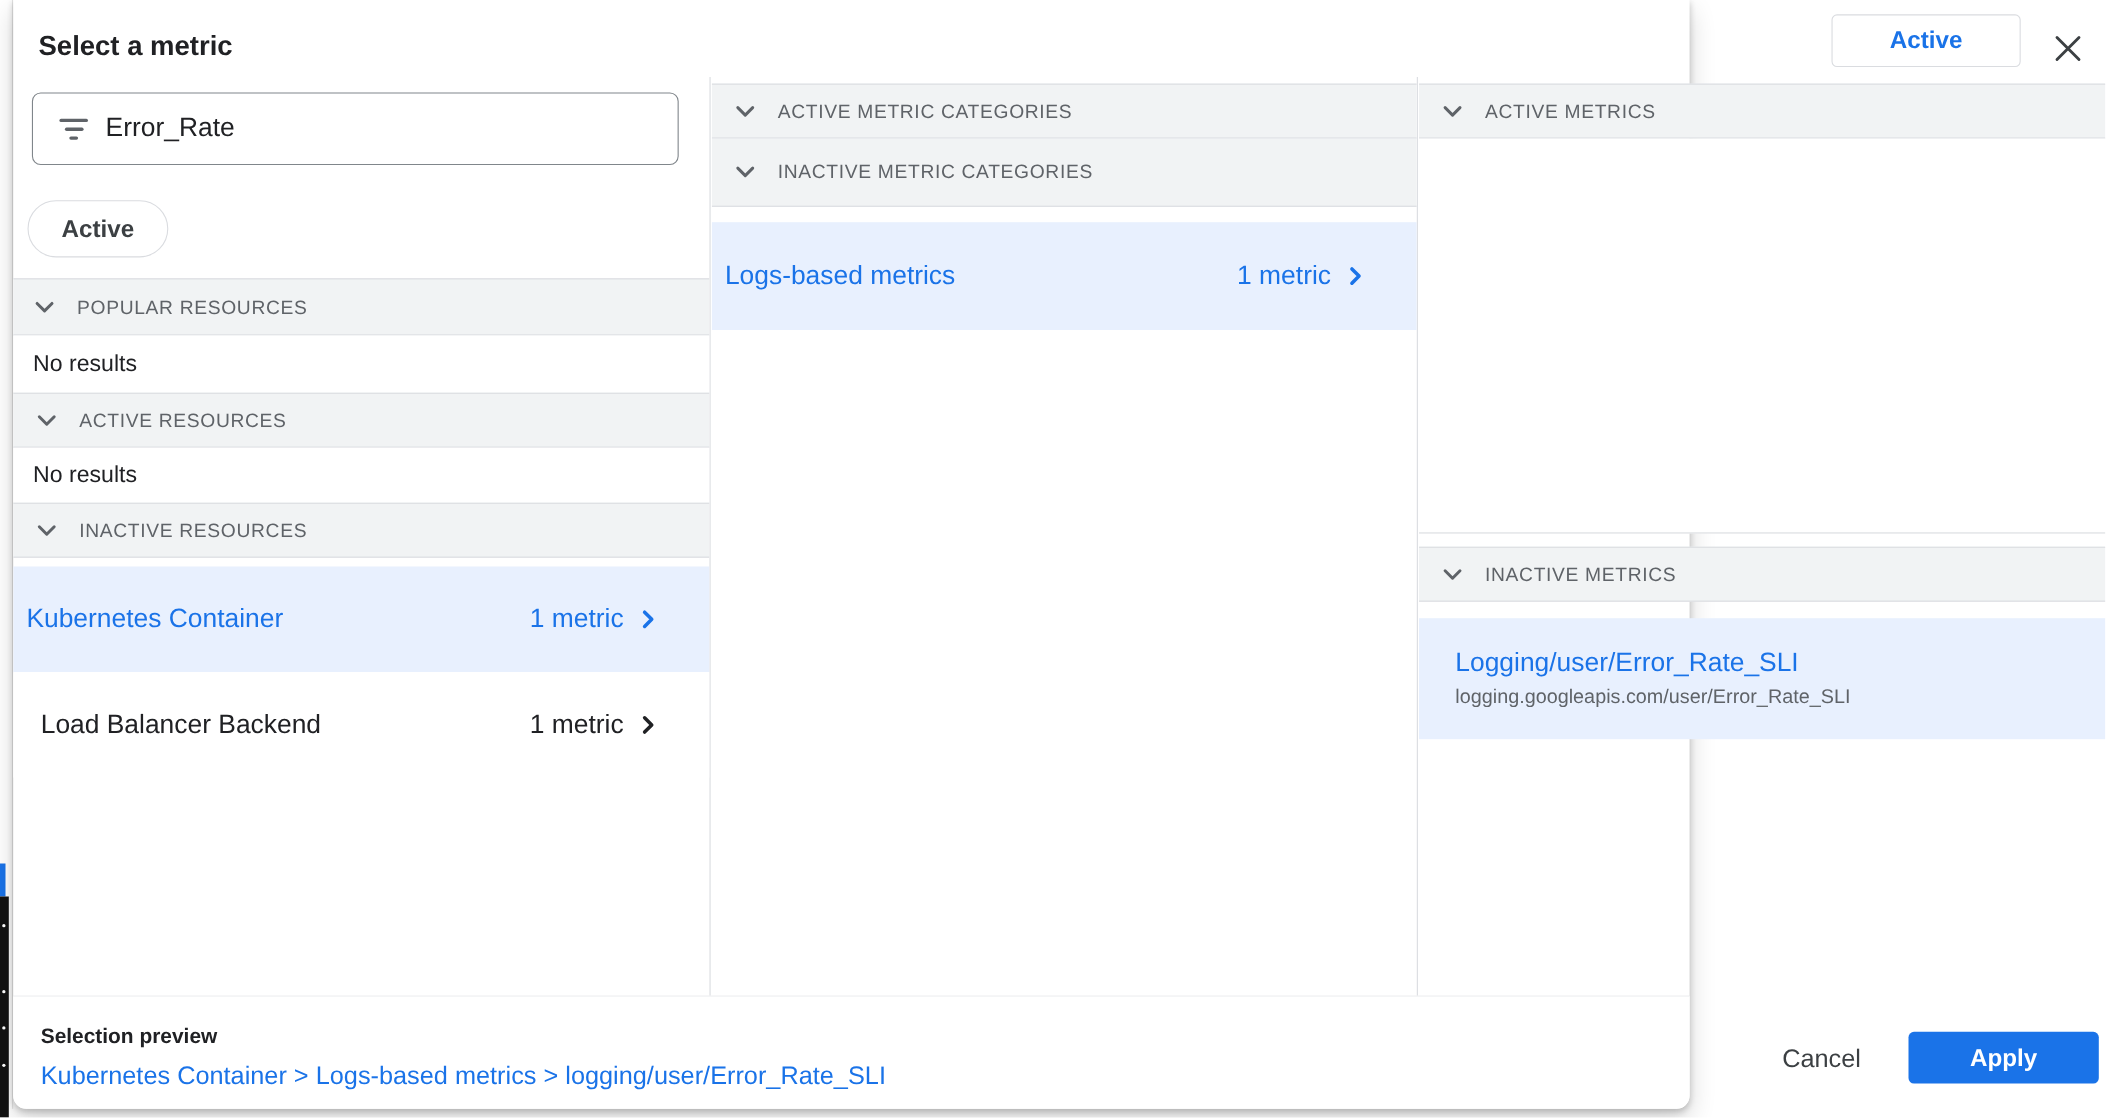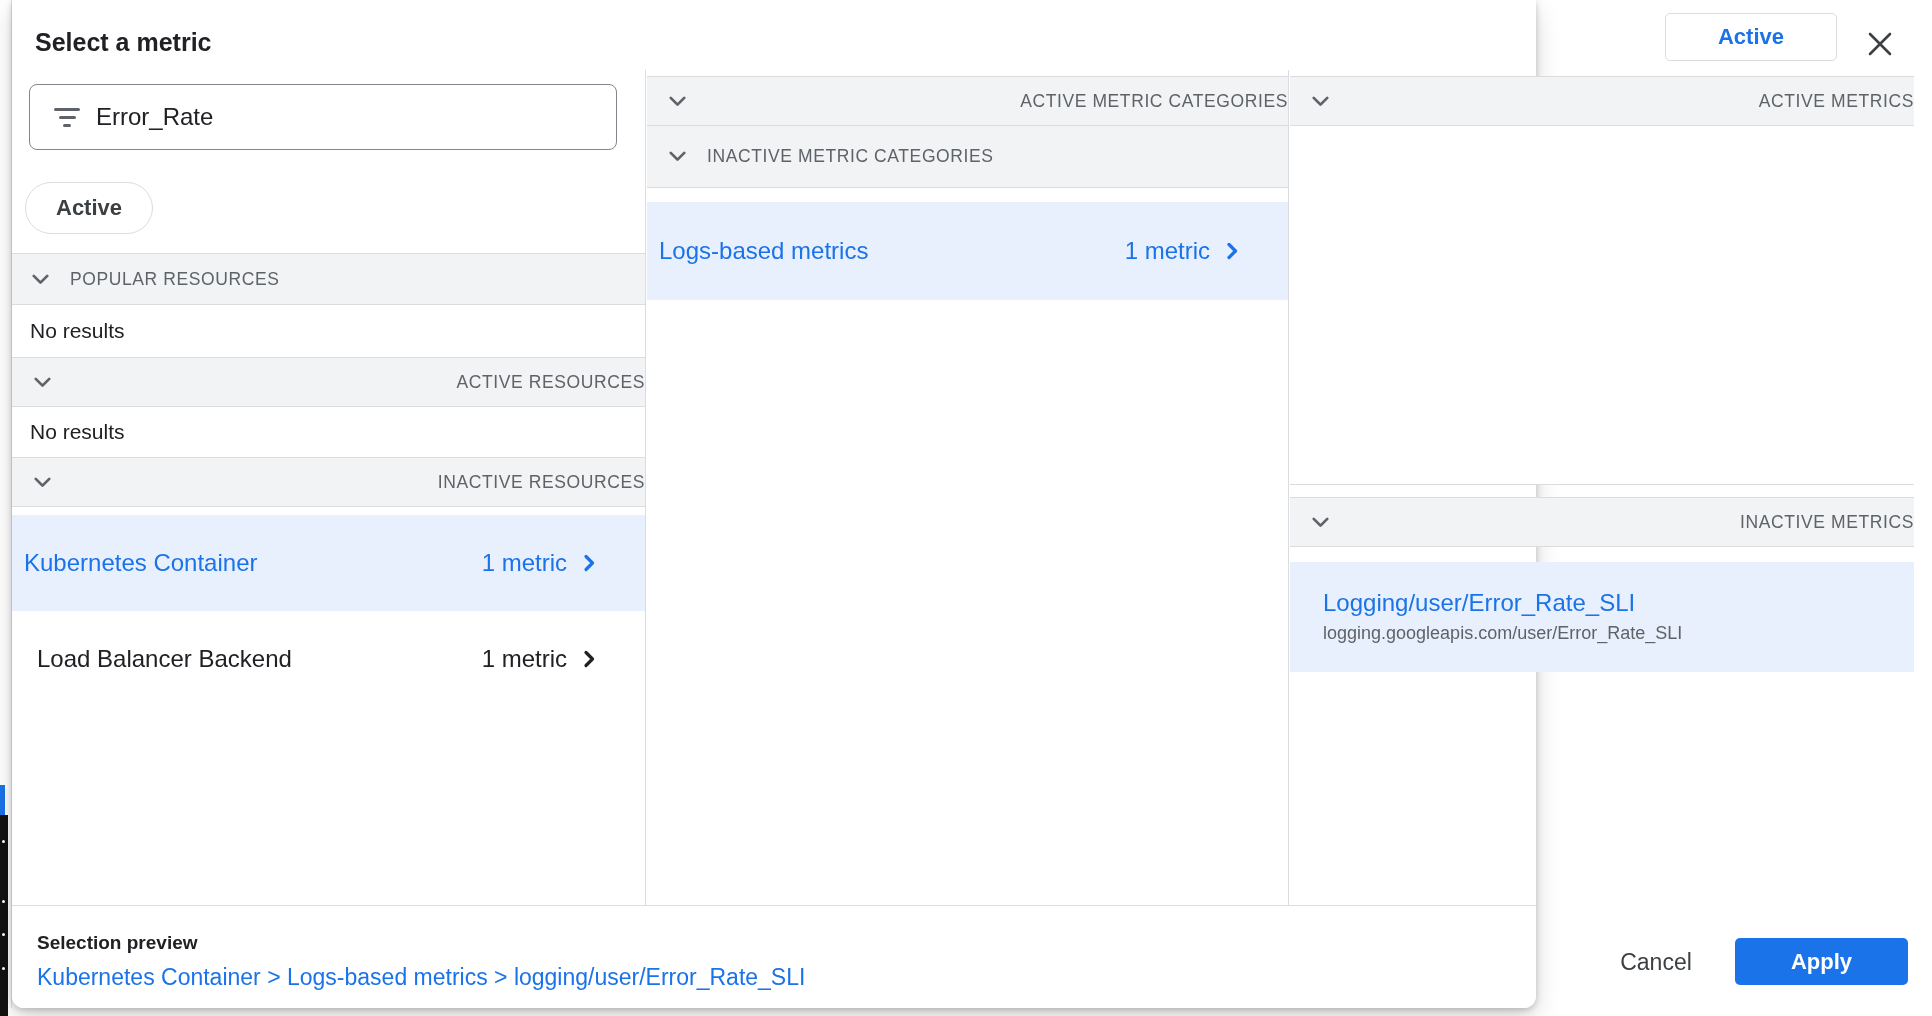--- a/index.html
+++ b/index.html
@@ -69,21 +69,21 @@
 
   
   .sections { position:absolute; left:0; right:0; top:183px; }
   .band {
     background:#f1f3f4; border-top:1px solid #dadce0; border-bottom:1px solid #dadce0;
     display:flex; align-items:center; gap:17px; padding-left:18px;
     font-size:17.5px; letter-spacing:.6px; color:#5f6368; cursor:pointer;
   }
   .band.no-top { border-top:none; }
   .band .chev { display:flex; }
-  .h52 { height:52px;padding-left:16px; } .h50 { height:50px;justify-content:space-between; } .h62 { height:62px; }
+  .h52 { height:52px;padding-left:16px; } .h50 { height:50px; } .h62 { height:62px; }
   .empty-row { height:50px; display:flex; align-items:center; padding-left:18px; font-size:21px; color:#202124; background:#fff; }
   .empty-row.first { height:52px; }
   .spacer8 { height:8px; } .spacer12 { height:12px; } .spacer14 { height:14px; } .spacer15 { height:15px; }
 
   .res-row {
     height:96px; display:flex; align-items:center; justify-content:space-between;
     padding:0 44px 0 25px; background:#fff; cursor:pointer; font-size:24px; color:#202124;
   }
   .res-row .count { display:flex; align-items:center; gap:10px; font-size:24px; }
   .res-row.selected { background:#e8f0fe; color:#1a73e8;padding-left:12px; }

